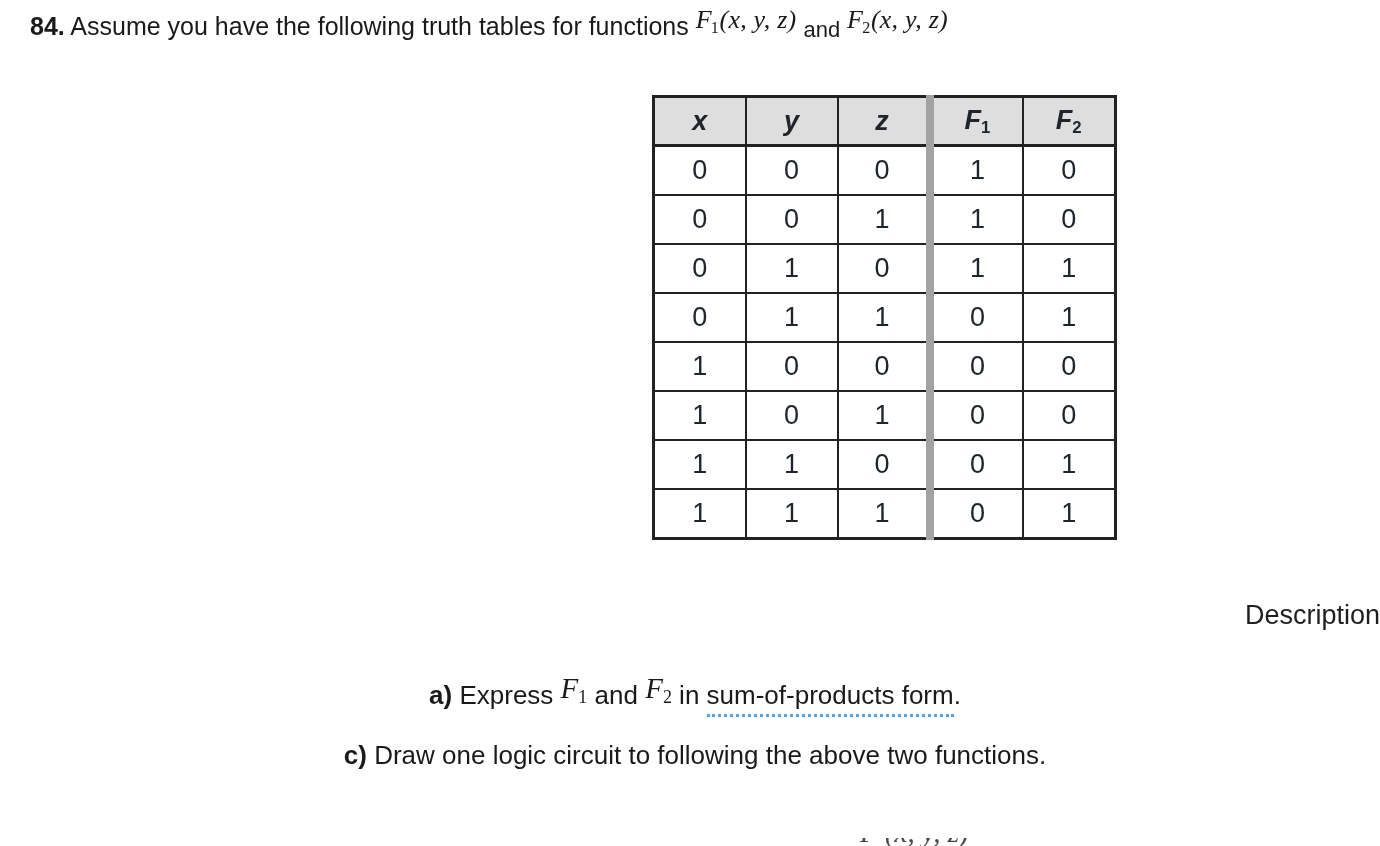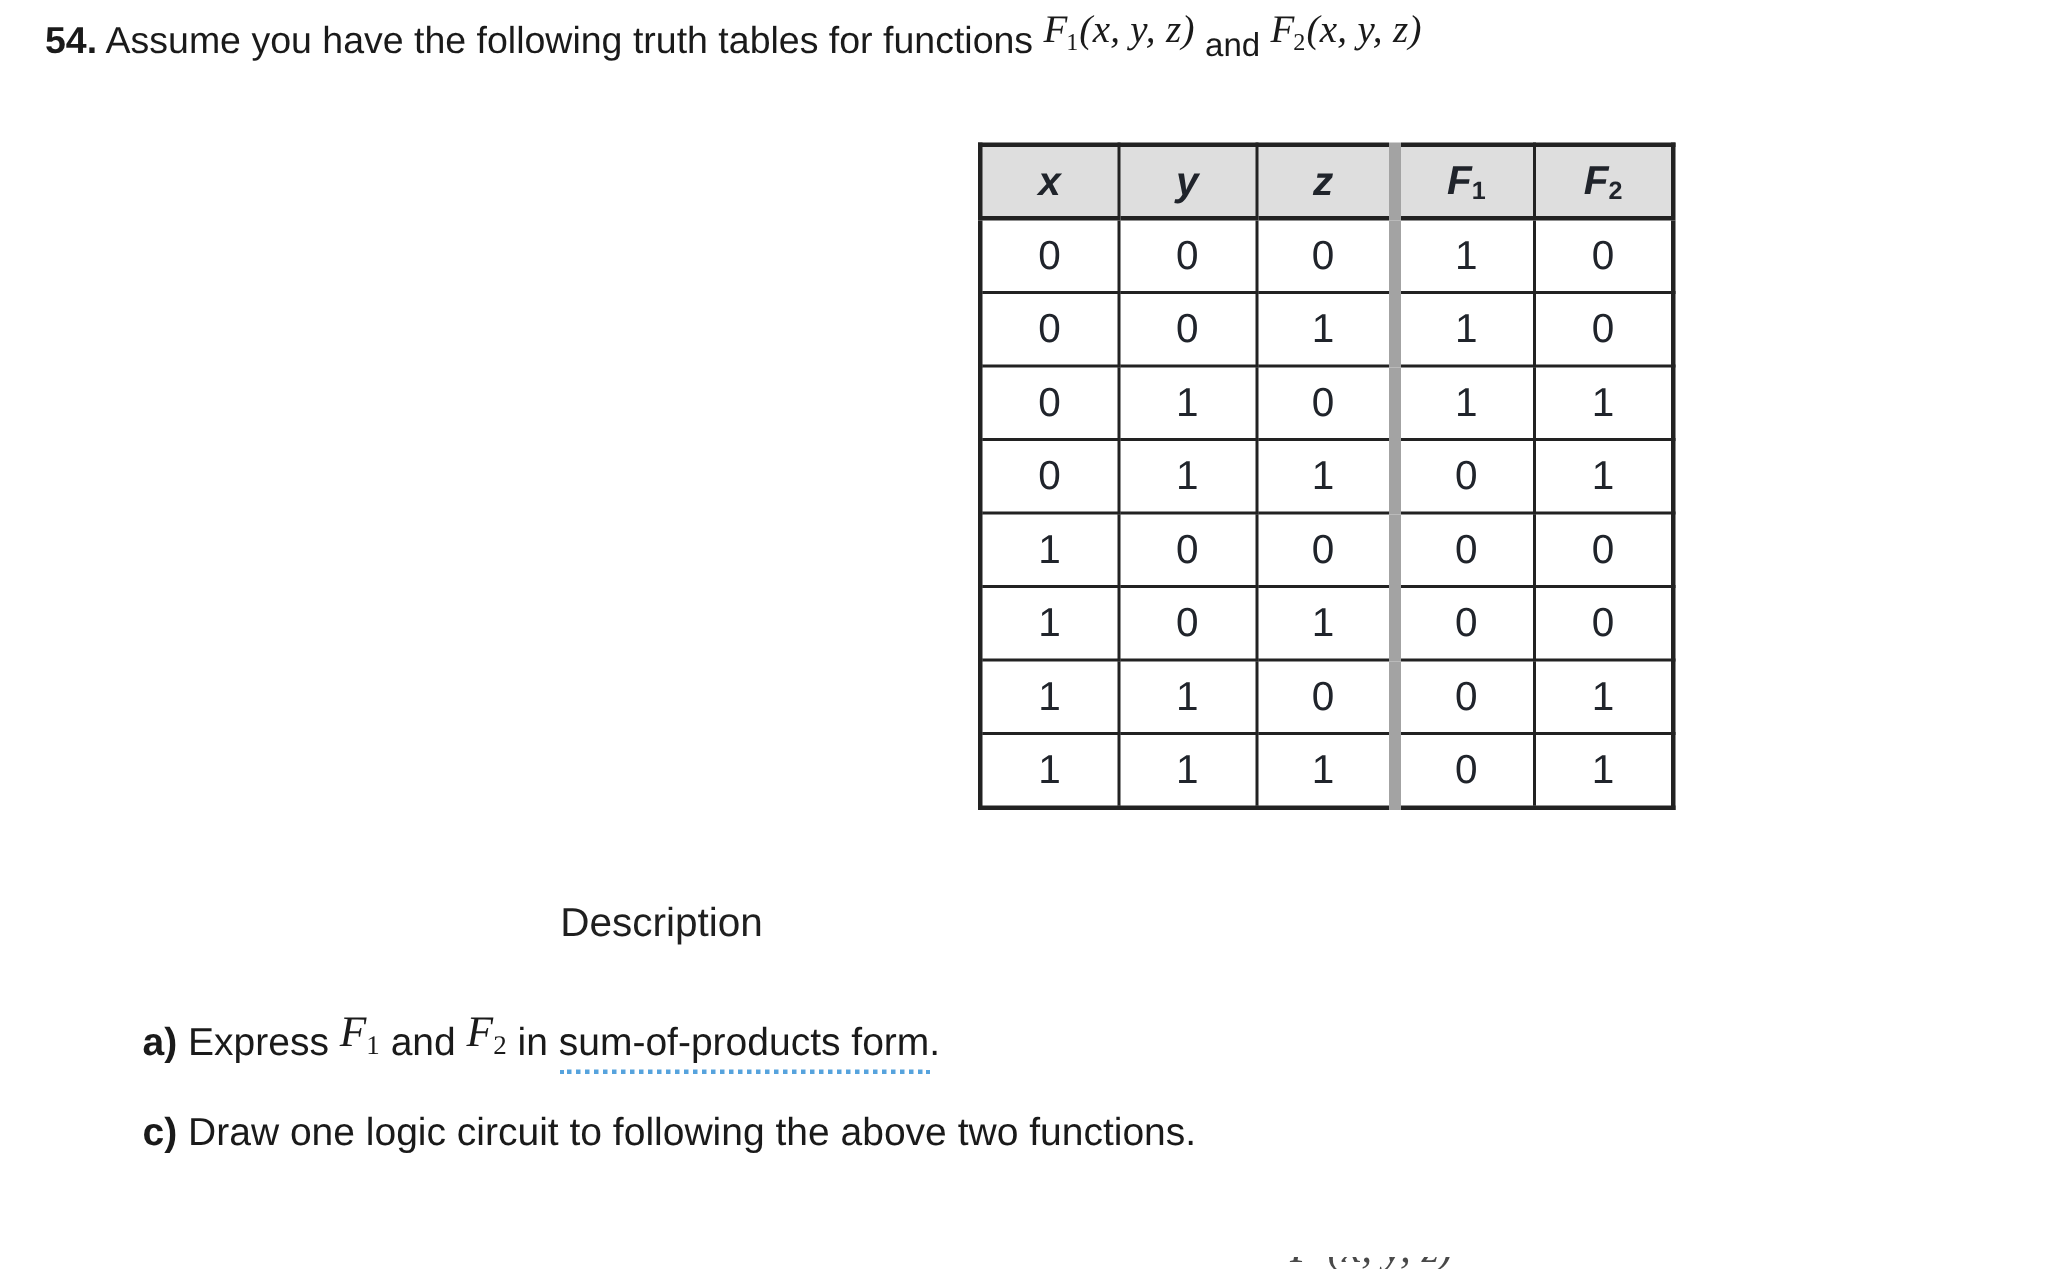--- a/index.html
+++ b/index.html
@@ -101,41 +101,42 @@
   col.c-z  { width: 92px; }
   col.c-f1 { width: 93px; }
   col.c-f2 { width: 93px; }
 
   
   .caption {
     position: absolute;
     left: 0;
     top: 600px;
     width: 1380px;
-    text-align: center;
+    text-align: right;
     font-size: 27px;
     color: #1f1f1f;
   }
   .caption .cap-inner {
     display: inline-block;
     margin-left: -498px;
   }
 
   
   .parts {
     position: absolute;
     left: 95px;
     top: 680px;
     width: 1200px;
   }
   .part {
     font-size: 26px;
     line-height: 1.0;
     margin-bottom: 30px;
     white-space: nowrap;
+    text-align: center;
   }
   .part-label {
     font-weight: bold;
   }
   .math-sm {
     font-family: "Liberation Serif", serif;
     font-style: italic;
     font-size: 29px;
     position: relative;
     top: -6px;
@@ -169,21 +170,21 @@
     font-size: 29px;
     color: #2a2a2a;
     white-space: nowrap;
     opacity: 0.85;
   }
 </style>
 </head>
 <body>
 
 <div class="stem">
-  <span class="stem-num">54.</span>
+  <span class="stem-num">84.</span>
   <span>Assume you have the following truth tables for functions</span>
   <span class="math"><span>F</span><span class="sub">1</span><span class="paren">(x, y, z)</span></span>
   <span class="conj">and</span>
   <span class="math"><span>F</span><span class="sub">2</span><span class="paren">(x, y, z)</span></span>
 </div>
 
 <div class="table-wrap">
   <table class="truth">
     <colgroup>
       <col class="c-x">

